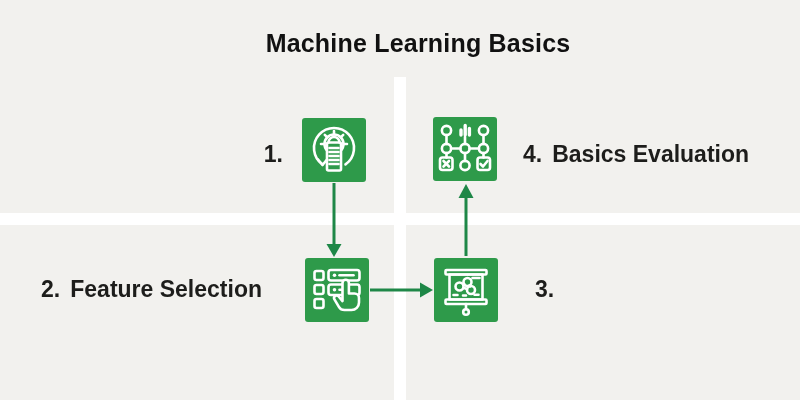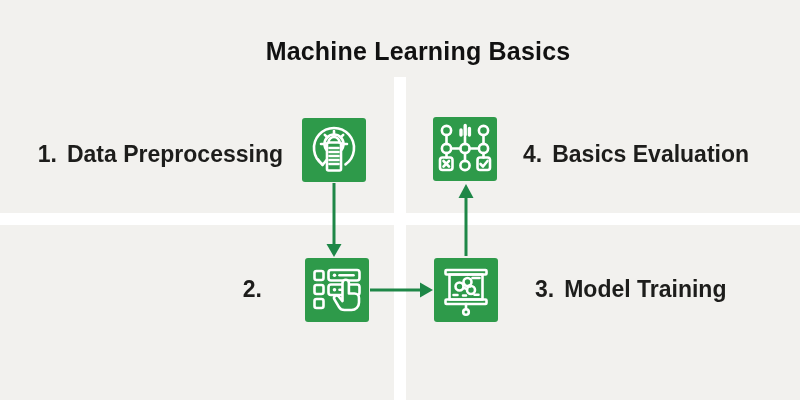--- a/index.html
+++ b/index.html
@@ -12,21 +12,21 @@
     width: 800px;
     height: 400px;
     background: var(--background, #f2f1ee);
     overflow: hidden;
   }
   .title {
     position: absolute;
     left: 36px;
     right: 0;
     top: 29px;
-    margin: 8px;
+    margin: 0;
     text-align: center;
     font-size: 25px;
     font-weight: bold;
     letter-spacing: 0.2px;
     color: var(--title_dark, #111);
   }
   .vline {
     position: absolute;
     left: 394px;
     top: 77px;
@@ -105,58 +105,57 @@
       <polyline class="s" points="16,41.5 20.5,47 25,41.5"></polyline>
       <circle class="s" cx="32" cy="26" r="9.5"></circle>
       <path class="s" d="M22.5 26 H19 M25.3 19.3 L22.8 16.8 M32 16.5 V13 M38.7 19.3 L41.2 16.8 M41.5 26 H45"></path>
       <rect class="gf" x="25" y="24.5" width="14" height="28" rx="1.5"></rect>
       <path class="s" d="M26.5 24.5 a5.5 5.5 0 0 1 11 0"></path>
       <path class="s" d="M27.5 30 h9 M27.5 34 h9 M27.5 38 h9 M27.5 42 h9 M27.5 46 h9"></path>
     </svg>
   </div>
   <div class="step-label" style="right:517px; top:140px;">
     <span>1.</span>
-    <span>Data Preprocessing</span>
   </div>
 
   <div class="icon" style="left:305px; top:258px;">
     <svg viewBox="0 0 64 64">
       <rect class="s" x="9.5" y="13" width="9" height="9" rx="2"></rect>
       <rect class="s" x="9.5" y="27" width="9" height="9" rx="2"></rect>
       <rect class="s" x="9.5" y="41" width="9" height="9" rx="2"></rect>
       <rect class="s" x="23.5" y="12" width="31" height="10.5" rx="2.5"></rect>
       <circle class="sf" cx="29.5" cy="17.2" r="1.8"></circle>
       <path class="s" d="M34.5 17.2 h14"></path>
       <rect class="s" x="23.5" y="26.5" width="31" height="10.5" rx="2.5"></rect>
       <circle class="sf" cx="29.5" cy="31.7" r="1.8"></circle>
       <path class="s" d="M34.5 31.7 h5"></path>
       <path class="gf" d="M37.5 25 a3.2 3.2 0 0 1 6.4 0 v10.5 h5.6 a4.5 4.5 0 0 1 4.5 4.5 v4.5 a7.5 7.5 0 0 1 -7.5 7.5 h-7 a6.5 6.5 0 0 1 -5.6 -3.2 l-4.6 -7.6 a2.6 2.6 0 0 1 4.4 -2.7 l3.8 4.6 z"></path>
     </svg>
   </div>
   <div class="step-label" style="right:538px; top:275px;">
     <span>2.</span>
+    <span>Feature Selection</span>
   </div>
 
   <div class="icon" style="left:434px; top:258px;">
     <svg viewBox="0 0 64 64">
       <rect class="s" x="11.5" y="12" width="41" height="4.5" rx="1"></rect>
       <rect class="s" x="15.5" y="16.5" width="33" height="25"></rect>
       <circle class="s" cx="25.5" cy="28.5" r="4"></circle>
       <circle class="s" cx="33.5" cy="24" r="4"></circle>
       <circle class="s" cx="37" cy="32" r="4"></circle>
       <path class="s" d="M29.2 26.8 L30.2 25.9 M35.5 27.5 L36 28.5 M29.5 29.8 L33 31"></path>
       <path class="s" d="M19.5 37 h4 M29 37.5 h3 M40.5 36.8 h4 M38.5 20 h7"></path>
       <rect class="s" x="11.5" y="41.5" width="41" height="4.5" rx="1"></rect>
       <path class="s" d="M32 46 v5"></path>
       <circle class="s" cx="32" cy="54" r="2.8"></circle>
     </svg>
   </div>
   <div class="step-label" style="left:535px; top:275px;">
     <span>3.</span>
-    <span>Model Training</span>
   </div>
 
   <div class="icon" style="left:433px; top:117px;">
     <svg viewBox="0 0 64 64">
       <circle class="s" cx="13.5" cy="13.5" r="4.6"></circle>
       <circle class="s" cx="50.5" cy="13.5" r="4.6"></circle>
       <path class="s2" d="M28 18 v-5 M32.2 18 v-9.5 M36.4 18 v-6.5"></path>
       <circle class="s" cx="13.5" cy="31.5" r="4.6"></circle>
       <circle class="s" cx="32" cy="31.5" r="4.6"></circle>
       <circle class="s" cx="50.5" cy="31.5" r="4.6"></circle>

